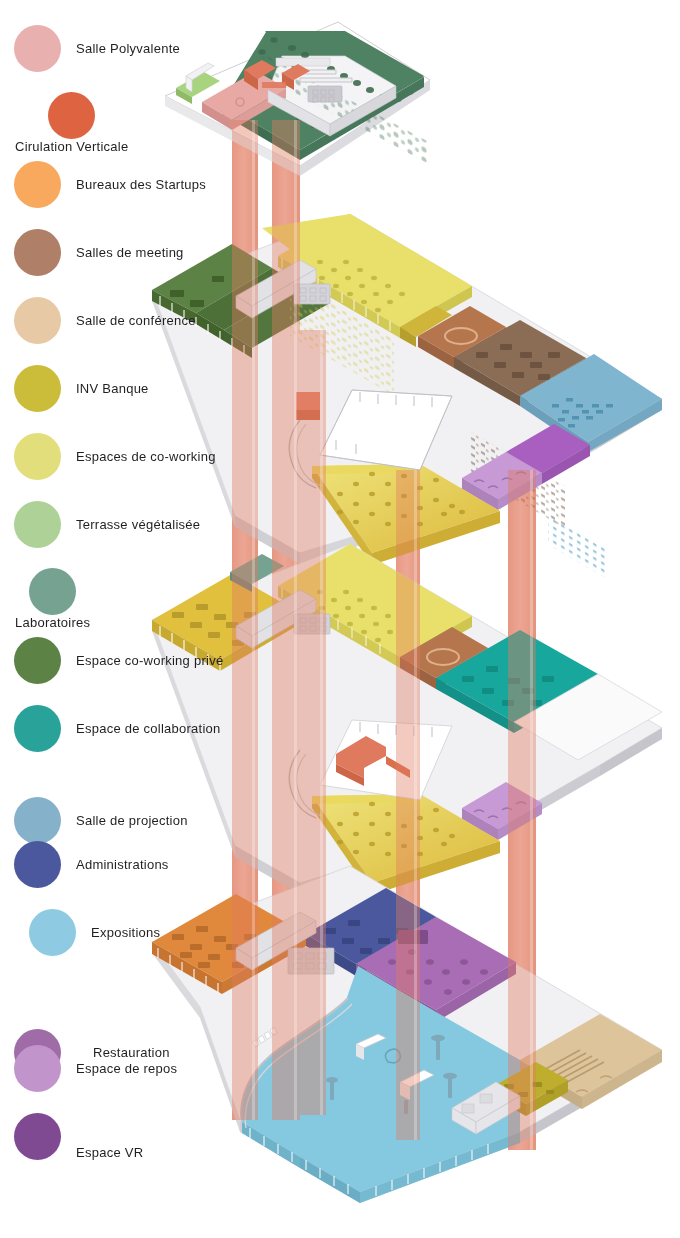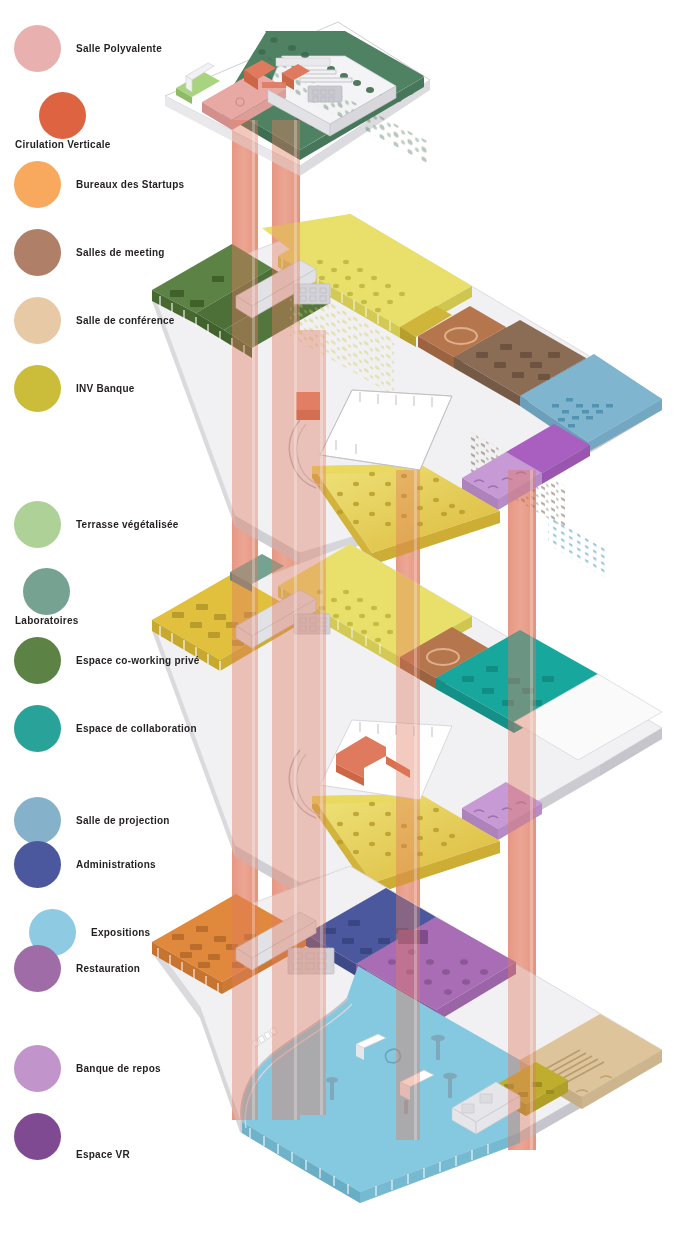--- a/index.html
+++ b/index.html
@@ -10,21 +10,21 @@
   }
   #stage{position:absolute;inset:0;background:#ffffff;}
 
   
   #legend{position:absolute;left:0;top:0;width:240px;height:1238px;z-index:40;}
   .legend-item{position:absolute;left:0;display:flex;align-items:center;height:48px;}
   .legend-dot{
     width:47px;height:47px;border-radius:50%;flex:0 0 47px;margin-left:14px;
   }
   .legend-label{
-    margin-left:15px;font-size:10px;font-weight:bold;color:#231f20;
+    margin-left:15px;font-size:13px;font-weight:normal;color:#231f20;
     letter-spacing:.25px;white-space:nowrap;
     font-family:"Liberation Sans", sans-serif;
   }
 
   
   #drawing{position:absolute;left:0;top:0;width:680px;height:1238px;z-index:10;}
   #drawing svg{display:block;}
 </style>
 </head>
 <body>
@@ -743,20 +743,24 @@
         <span class="legend-label">Salles de meeting</span>
       </div>
       <div class="legend-item" style="top: 296px;">
         <span class="legend-dot" style="background: rgb(232, 201, 166);"></span>
         <span class="legend-label">Salle de conférence</span>
       </div>
       <div class="legend-item" style="top: 364px;">
         <span class="legend-dot" style="background: rgb(203, 189, 58);"></span>
         <span class="legend-label">INV Banque</span>
       </div>
+      <div class="legend-item" style="top: 432px;">
+        <span class="legend-dot" style="background: rgb(227, 222, 124);"></span>
+        <span class="legend-label">Espaces de co-working</span>
+      </div>
       <div class="legend-item" style="top: 500px;">
         <span class="legend-dot" style="background: rgb(174, 209, 151);"></span>
         <span class="legend-label">Terrasse végétalisée</span>
       </div>
       <div class="legend-item" style="top: 568px; flex-direction: column;">
         <span class="legend-dot" style="background: rgb(118, 162, 146);"></span>
         <span class="legend-label">Laboratoires</span>
       </div>
       <div class="legend-item" style="top: 636px;">
         <span class="legend-dot" style="background: rgb(92, 130, 69);"></span>
@@ -771,27 +775,27 @@
         <span class="legend-label">Salle de projection</span>
       </div>
       <div class="legend-item" style="top: 840px;">
         <span class="legend-dot" style="background: rgb(75, 88, 158);"></span>
         <span class="legend-label">Administrations</span>
       </div>
       <div class="legend-item" style="top: 908px; padding-left: 15px;">
         <span class="legend-dot" style="background: rgb(142, 202, 226);"></span>
         <span class="legend-label">Expositions</span>
       </div>
-      <div class="legend-item" style="top: 944px;">
+      <div class="legend-item" style="top: 1028px; gap: 17px;">
         <span class="legend-dot" style="background: rgb(160, 108, 168);"></span>
         <span class="legend-label">Restauration</span>
       </div>
       <div class="legend-item" style="top: 1044px;">
         <span class="legend-dot" style="background: rgb(194, 148, 204);"></span>
-        <span class="legend-label">Banque de repos</span>
+        <span class="legend-label">Espace de repos</span>
       </div>
       <div class="legend-item" style="top: 1112px; align-items: flex-end;">
         <span class="legend-dot" style="background: rgb(127, 74, 145);"></span>
         <span class="legend-label">Espace VR</span>
       </div>
     </div>
 
 </div>
 
 </body></html>

